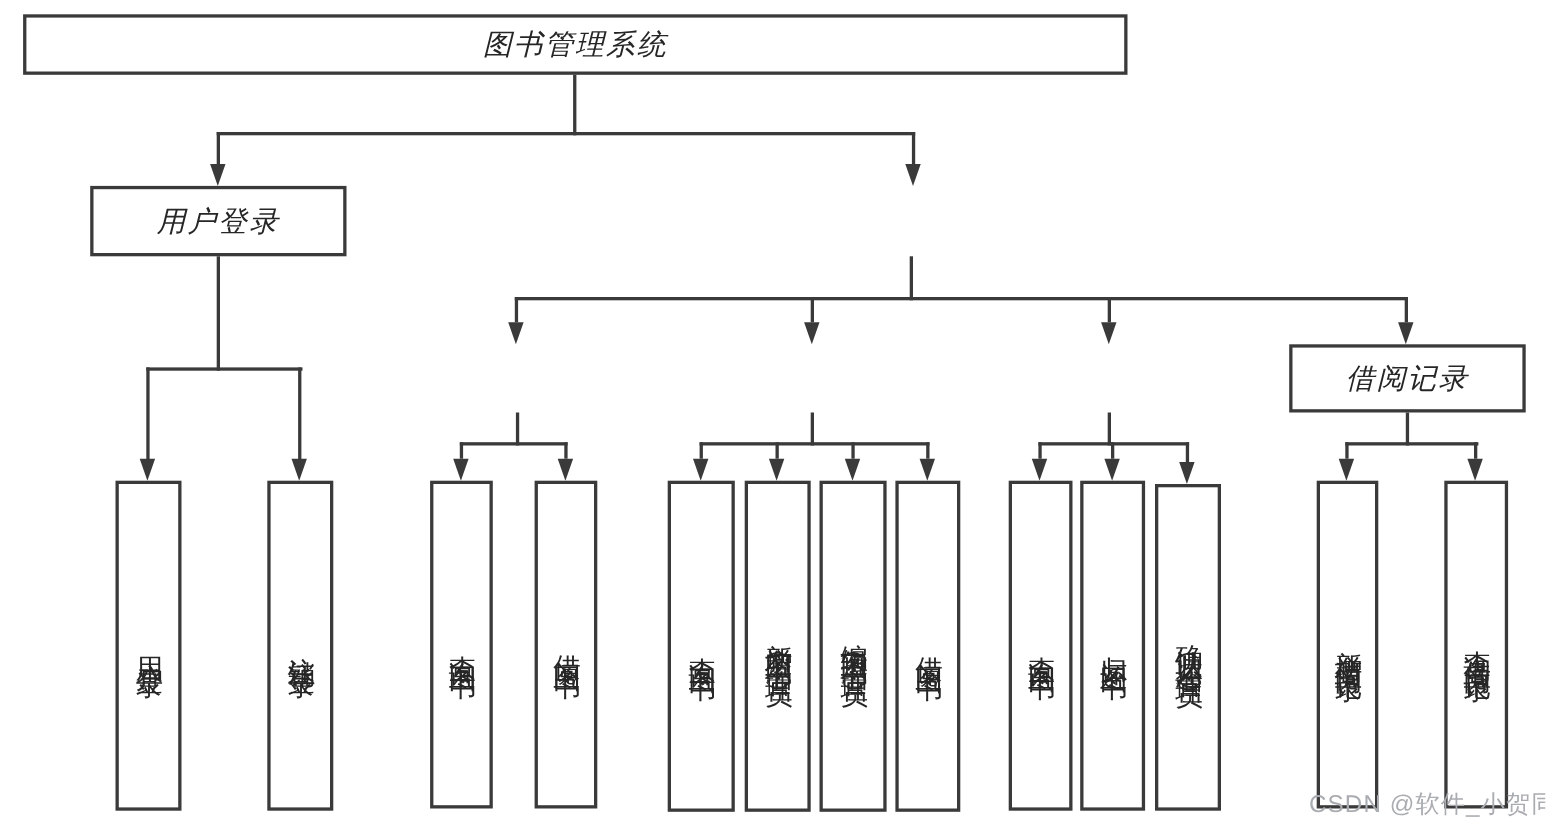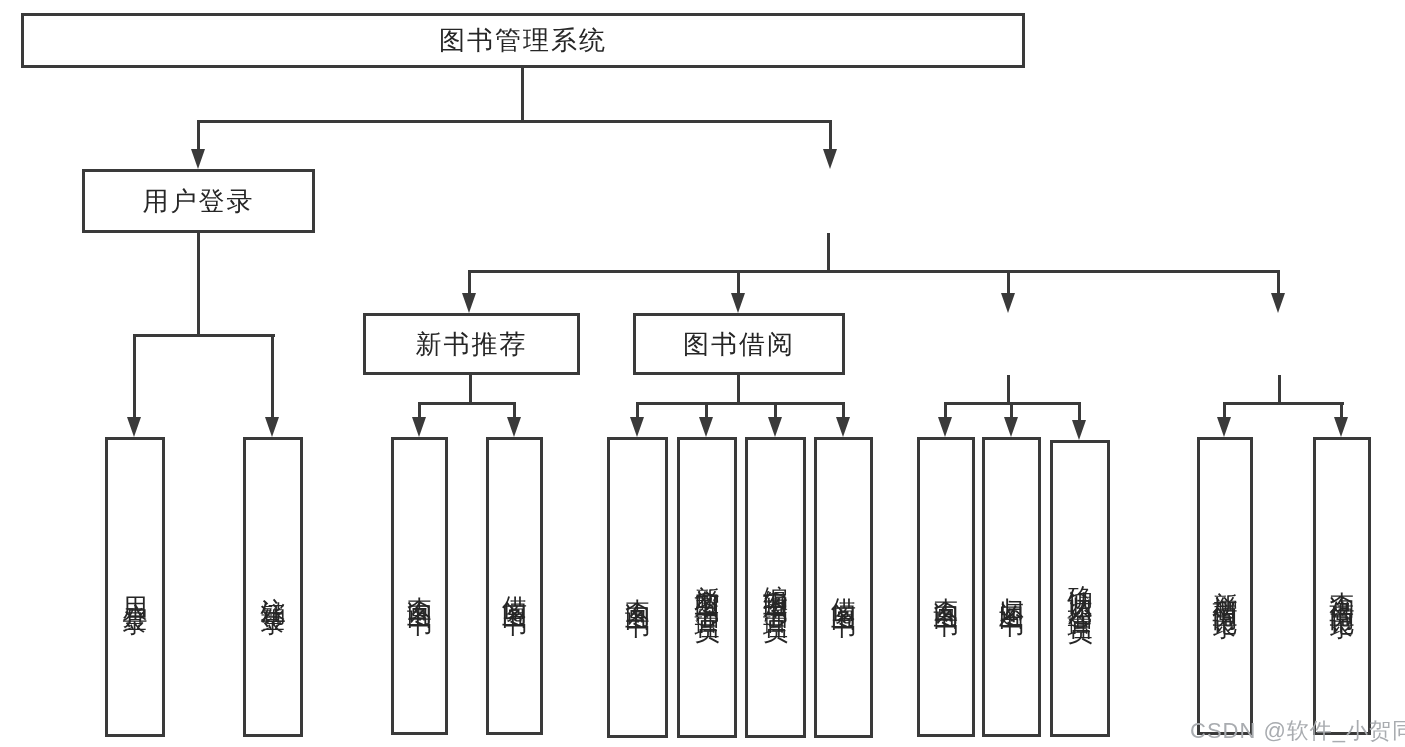--- a/index.html
+++ b/index.html
@@ -5,21 +5,21 @@
   html,body{margin:0;padding:0;background:#ffffff;}
   .canvas{
     position:relative;width:1405px;height:747px;background:#ffffff;
     font-family:"Liberation Sans",sans-serif;overflow:hidden;
   }
   .node{
     position:absolute;box-sizing:border-box;background:#ffffff;
     border:3px solid #3a3a3a;display:flex;align-items:center;justify-content:center;
     color:#262626;
   }
-  .node.h{font-size:26px;letter-spacing:2px;white-space:nowrap;}
+  .node.h{font-size:26px;letter-spacing:2px;white-space:nowrap;font-style:italic;}
   .node.v{font-size:25px;}
   .node.v span{
     writing-mode:vertical-rl;text-orientation:mixed;letter-spacing:5px;line-height:1;
   }
   .line{position:absolute;background:#3a3a3a;}
   .arrow{
     position:absolute;width:0;height:0;
     border-left:7px solid transparent;border-right:7px solid transparent;
     border-top:20px solid #3a3a3a;
   }
@@ -59,25 +59,22 @@
   <div class="line" style="left:468px;top:270px;width:812px;height:3px"></div>
   <div class="line" style="left:468px;top:270px;width:3px;height:23px"></div>
   <div class="arrow" style="left:462px;top:293px"></div>
   <div class="line" style="left:737px;top:270px;width:3px;height:23px"></div>
   <div class="arrow" style="left:731px;top:293px"></div>
   <div class="line" style="left:1007px;top:270px;width:3px;height:23px"></div>
   <div class="arrow" style="left:1001px;top:293px"></div>
   <div class="line" style="left:1277px;top:270px;width:3px;height:23px"></div>
   <div class="arrow" style="left:1271px;top:293px"></div>
 
-  <div class="node h" style="left:363px;top:313px;width:217px;height:62px">
-    <span>新书推荐</span>
-  </div>
-  <div class="node h" style="left:633px;top:313px;width:212px;height:62px">
-    <span>图书借阅</span>
+  <div class="node h" style="left:1172px;top:313px;width:215px;height:62px">
+    <span>借阅记录</span>
   </div>
 
   <div class="line" style="left:469px;top:375px;width:3px;height:30px"></div>
   <div class="line" style="left:418px;top:402px;width:98px;height:3px"></div>
   <div class="line" style="left:418px;top:402px;width:3px;height:15px"></div>
   <div class="arrow" style="left:412px;top:417px"></div>
   <div class="line" style="left:513px;top:402px;width:3px;height:15px"></div>
   <div class="arrow" style="left:507px;top:417px"></div>
 
   <div class="line" style="left:737px;top:375px;width:3px;height:30px"></div>

